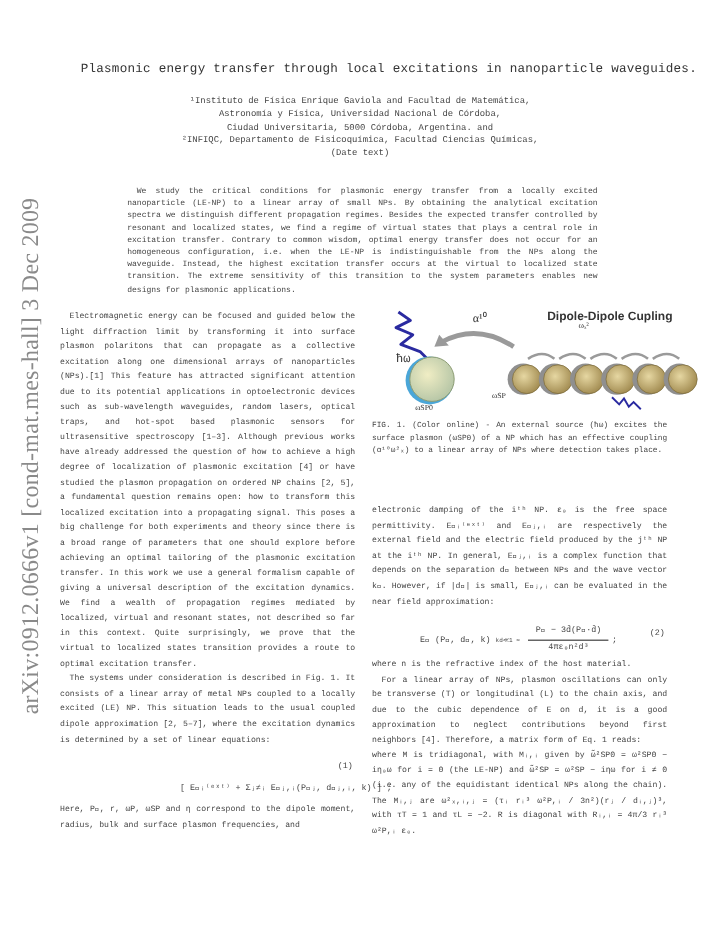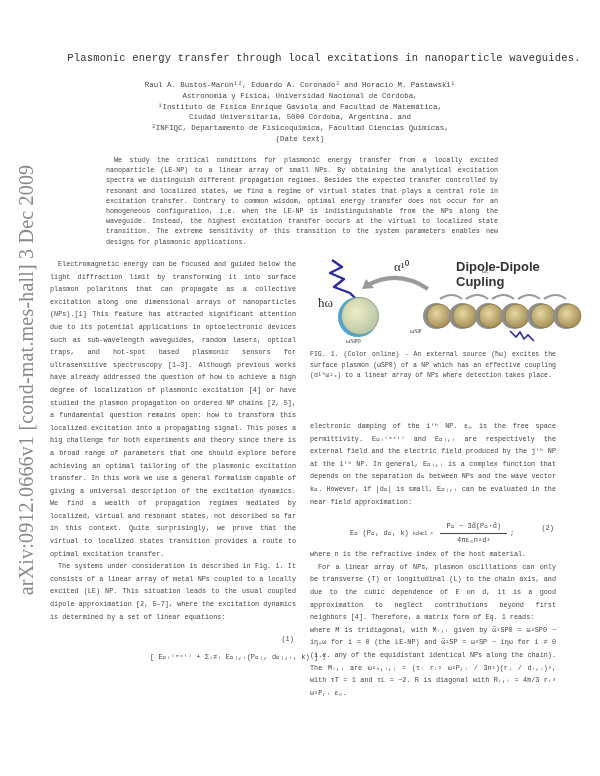--- a/index.html
+++ b/index.html
@@ -51,50 +51,50 @@
     .frac .den { display: block; }
     .figure {
       position: absolute; left: 310px; top: 255px; width: 280px; height: 90px;
     }
     .caption {
       position: absolute; left: 310px; top: 350px; width: 246px;
       font-size: 6.5px; line-height: 10.5px; text-align: justify; color: #444;
     }
     .figure-label {
       position: absolute; font-family: "Liberation Sans", "DejaVu Sans", sans-serif;
-      font-size: 13px; color: #333; font-weight: bold;
+      font-size: 10px; color: #333; font-weight: bold;
     }
   </style>
 </head>
 <body>
 
 <div class="title">Plasmonic energy transfer through local excitations in nanoparticle waveguides.</div>
 
 <div class="authors">
-  <div>Raul A. Bustos-Marún¹², Eduardo A. Coronado² and Horacio M. Pastawski¹</div>
+  <div>¹Instituto de Física Enrique Gaviola and Facultad de Matemática,</div>
   <div>Astronomía y Física, Universidad Nacional de Córdoba,</div>
-  <div>¹Instituto de Física Enrique Gaviola and Facultad de Matemática,</div>
   <div>Ciudad Universitaria, 5000 Córdoba, Argentina. and</div>
   <div>²INFIQC, Departamento de Fisicoquímica, Facultad Ciencias Químicas,</div>
   <div>(Date text)</div>
 </div>
 
 <div class="abstract">We study the critical conditions for plasmonic energy transfer from a locally excited nanoparticle (LE-NP) to a linear array of small NPs. By obtaining the analytical excitation spectra we distinguish different propagation regimes. Besides the expected transfer controlled by resonant and localized states, we find a regime of virtual states that plays a central role in excitation transfer. Contrary to common wisdom, optimal energy transfer does not occur for an homogeneous configuration, i.e. when the LE-NP is indistinguishable from the NPs along the waveguide. Instead, the highest excitation transfer occurs at the virtual to localized state transition. The extreme sensitivity of this transition to the system parameters enables new designs for plasmonic applications.</div>
 
 <div class="arxiv">
   <span>arXiv:0912.0666v1  [cond-mat.mes-hall]  3 Dec 2009</span>
 </div>
 
 <div class="col col-left">
   <p>Electromagnetic energy can be focused and guided below the light diffraction limit by transforming it into surface plasmon polaritons that can propagate as a collective excitation along one dimensional arrays of nanoparticles (NPs).[1] This feature has attracted significant attention due to its potential applications in optoelectronic devices such as sub-wavelength waveguides, random lasers, optical traps, and hot-spot based plasmonic sensors for ultrasensitive spectroscopy [1–3]. Although previous works have already addressed the question of how to achieve a high degree of localization of plasmonic excitation [4] or have studied the plasmon propagation on ordered NP chains [2, 5], a fundamental question remains open: how to transform this localized excitation into a propagating signal. This poses a big challenge for both experiments and theory since there is a broad range of parameters that one should explore before achieving an optimal tailoring of the plasmonic excitation transfer. In this work we use a general formalism capable of giving a universal description of the excitation dynamics. We find a wealth of propagation regimes mediated by localized, virtual and resonant states, not described so far in this context. Quite surprisingly, we prove that the virtual to localized states transition provides a route to optimal excitation transfer.</p>
   <p>The systems under consideration is described in Fig. 1. It consists of a linear array of metal NPs coupled to a locally excited (LE) NP. This situation leads to the usual coupled dipole approximation [2, 5–7], where the excitation dynamics is determined by a set of linear equations:</p>
   <div class="eq">
     <span class="eq-num">(1)</span>
     <span class="eq-body2">[ E⃗ᵢ⁽ᵉˣᵗ⁾ + Σⱼ≠ᵢ E⃗ⱼ,ᵢ(P⃗ⱼ, d⃗ⱼ,ᵢ, k) ] ;</span>
   </div>
+  <p style="text-indent:0">Here, P⃗, r, ωP, ωSP and η correspond to the dipole moment, radius, bulk and surface plasmon frequencies, and</p>
 </div>
 
 <div class="figure">
   <svg width="280" height="90" viewBox="0 0 280 90">
     <defs>
       <radialGradient id="gLarge" cx="40%" cy="40%" r="60%">
         <stop offset="0%" stop-color="#f0edc4"></stop>
         <stop offset="100%" stop-color="#b9c8a8"></stop>
       </radialGradient>
       <radialGradient id="gSmall" cx="40%" cy="40%" r="60%">
@@ -129,21 +129,21 @@
     <g fill="none" stroke="#9a9a9a" stroke-width="2.2">
       <path d="M130 44 Q142 36 152 44"></path>
         <path d="M156 44 Q168 36 178 44"></path>
       <path d="M182 44 Q194 36 204 44"></path>
         <path d="M208 44 Q220 36 230 44"></path>
       <path d="M234 44 Q246 36 256 44"></path>
     </g>
 
     <path d="M200 76 L206 82 L210 77 L214 84 L218 80 L224 86" fill="none" stroke="#2a2aa0" stroke-width="1.6"></path>
   </svg>
-  <span class="figure-label" style="left:8px;top:40px;font-weight:normal;font-family:Liberation Serif, serif;">ħω</span>
+  <span class="figure-label" style="left:20px;top:40px;font-weight:normal;font-family:Liberation Mono, monospace;">ħω</span>
   <span class="figure-label" style="left:84px;top:2px;font-weight:normal;font-family:'Liberation Serif',serif;">α¹⁰</span>
   <span class="figure-label" style="left:146px;top:4px;">Dipole-Dipole Cupling</span>
   <span class="figure-label" style="left:172px;top:12px;font-weight:normal;font-size:7px;font-family:'Liberation Serif',serif;">ωₓ²</span>
   <span class="figure-label" style="left:36px;top:82px;font-weight:normal;font-size:6.5px;font-family:'Liberation Serif',serif;">ωSP0</span>
   <span class="figure-label" style="left:100px;top:72px;font-weight:normal;font-size:6.5px;font-family:'Liberation Serif',serif;">ωSP</span>
 </div>
 
 <div class="caption">FIG. 1. (Color online) - An external source (ħω) excites the surface plasmon (ωSP0) of a NP which has an effective coupling (α¹⁰ω²ₓ) to a linear array of NPs where detection takes place.</div>
 
 <div class="col col-right">

